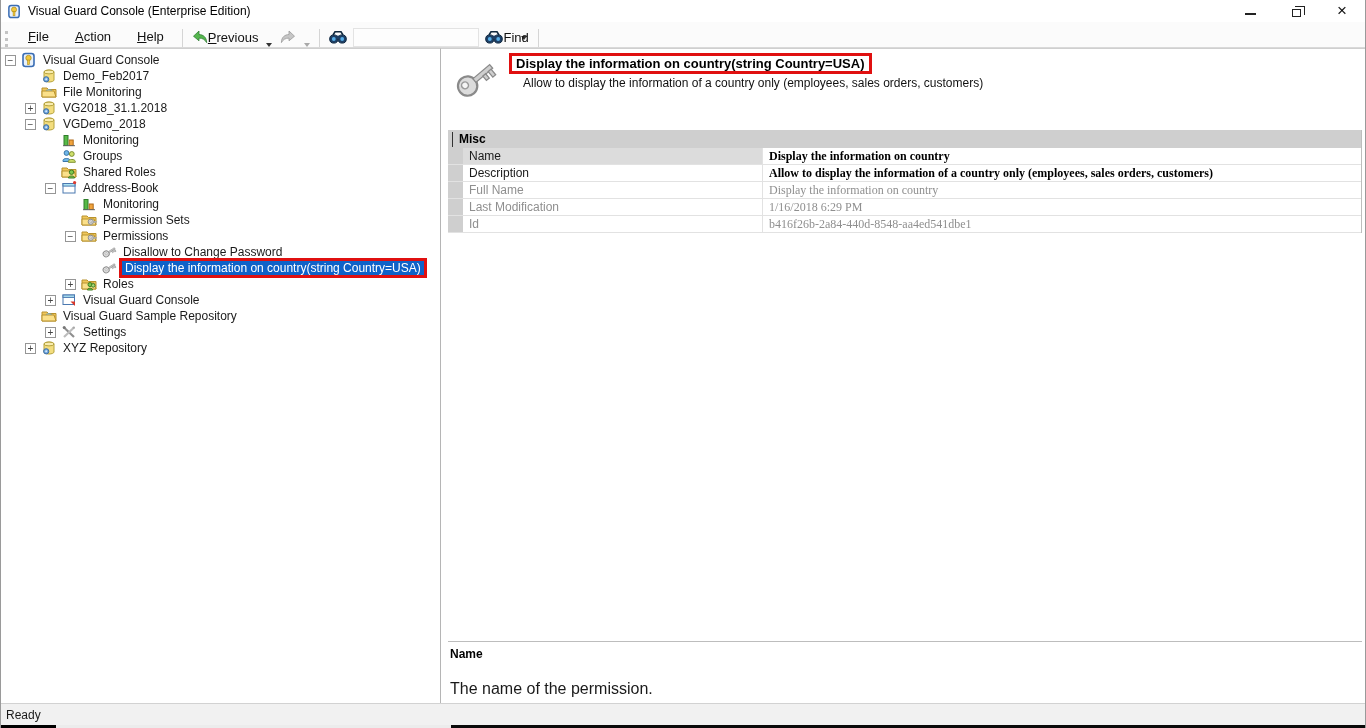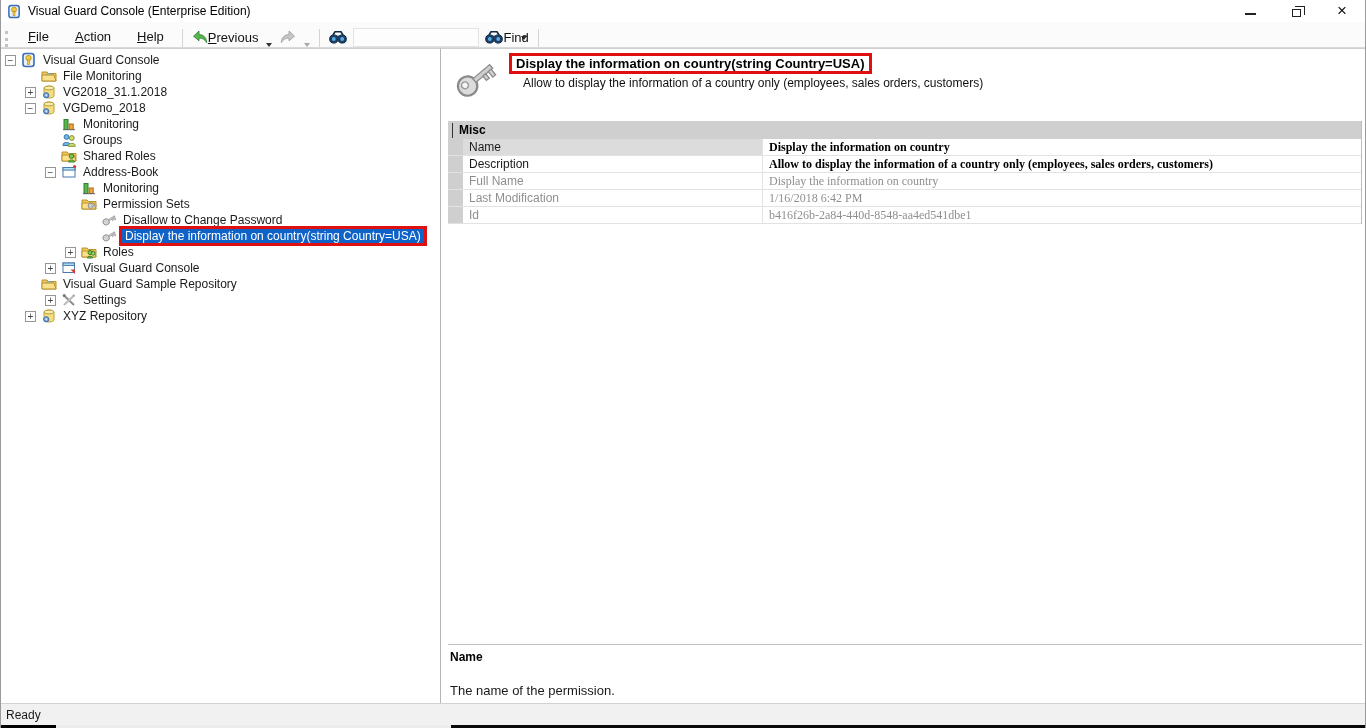--- a/index.html
+++ b/index.html
@@ -56,39 +56,39 @@
 
   
   .right-panel { flex:1 1 auto; display:flex; flex-direction:column; background:#fff; border-top:1px solid #cfcfcf; min-width:0; }
   .detail-header { flex:0 0 64px; display:flex; padding:4px 0 0 10px; }
   .big-key { width:50px; height:52px; margin-right:8px; }
   .dh-text { padding-top:0px; }
   .dh-title { display:inline-block; border:3px solid var(--annotation-red,#e01010); padding:0 4px;
     font-weight:bold; font-size:13px; color:#000; }
   .dh-sub { font-size:12px; color:#111; margin:2px 0 0 14px; }
 
-  .pgrid { margin:8px 3px 0 7px; border-right:1px solid #bdbdbd; font-size:12px; }
+  .pgrid { margin:17px 3px 0 7px; border-right:1px solid #bdbdbd; font-size:12px; }
   .pg-cat { height:18px; background:#cfcfcf; display:flex; align-items:center; }
   .pg-cat-label { font-weight:bold; color:#000; padding-left:6px; }
   .chev { width:7px; height:7px; border-right:1.6px solid #333; border-bottom:1.6px solid #333;
     transform:rotate(45deg); margin:-3px 0 0 4px; }
   .pg-row { height:17px; display:grid; grid-template-columns:15px 300px 1fr; border-bottom:1px solid #e2e2e2; }
   .pg-gutter { background:#cfcfcf; }
   .pg-label { padding:1px 0 0 6px; border-right:1px solid #e2e2e2; background:#fff; overflow:hidden; white-space:nowrap; }
   .pg-value { padding:1px 0 0 6px; background:#fff; overflow:hidden; white-space:nowrap;font-family:Liberation Serif, serif; }
   .pg-row.rsel .pg-label { background:#dcdcdc; }
   .pg-row.editable .pg-label { color:#1a1a1a; }
   .pg-row.readonly .pg-label { color:#8f8f8f; }
   .pg-row.boldval .pg-value { font-weight:bold; color:#000; }
   .pg-row.readonly .pg-value { color:#8f8f8f; }
 
   .detail-filler { flex:1 1 auto; }
   .help-panel { flex:0 0 58px; border-top:1px solid #bdbdbd; margin:0 3px 0 7px; padding:5px 2px; }
   .help-title { font-weight:bold; font-size:12px; color:#000; }
-  .help-text { font-size:13px; color:#1a1a1a; margin-top:19px; }
+  .help-text { font-size:16px; color:#1a1a1a; margin-top:19px; }
 
   
   .statusbar { height:22px; flex:0 0 22px; background:#f1f1f1; border-top:1px solid #d2d2d2;
     display:flex; align-items:center; font-size:12px; padding-left:5px; }
   .bottom-strip { height:3px; flex:0 0 3px;
     background:linear-gradient(to right,#000 0,#000 55px,#ececec 55px,#ececec 450px,#0a0a0a 450px,#0a0a0a 100%); }
 </style>
 </head>
 <body>
 
@@ -175,56 +175,68 @@
         <span class="ticon">
             <svg viewBox="0 0 16 16">
               <rect x="2" y="1.5" width="11" height="13" rx="2.5" fill="#e8f1fb" stroke="#3a6db4" stroke-width="1.6"></rect>
               <circle cx="7.5" cy="6" r="2.7" fill="#f2c83c" stroke="#b08f1f" stroke-width="0.8"></circle>
               <rect x="6.5" y="8" width="2" height="4.6" fill="#f2c83c" stroke="#b08f1f" stroke-width="0.6"></rect>
             </svg>
           </span>
         <span class="tlabel">Visual Guard Console</span>
       </div>
 
-
-      <div class="trow" style="padding-left:24px">
-        <span class="exp none"></span>
-        <span class="ticon">
-            <svg viewBox="0 0 16 16">
-              <path d="M1 4 L6 4 L7.5 5.5 L15 5.5 L15 13 L1 13 Z" fill="#f0c75a" stroke="#b8922e"></path>
-              <ellipse cx="8" cy="8" rx="3.5" ry="2.3" fill="#bfe3f2" stroke="#6aa6c4"></ellipse>
-              <path d="M1 7 L13 7 L15 13 L1 13 Z" fill="#fbe08a" stroke="#b8922e"></path>
-            </svg>
-          </span>
-        <span class="tlabel">File Monitoring</span>
-      </div>
-
-      <div class="trow" style="padding-left:24px">
-        <span class="exp plus"></span>
+      <div class="trow" style="padding-left:24px">
+        <span class="exp none"></span>
         <span class="ticon">
             <svg viewBox="0 0 16 16">
               <path d="M3 4 C3 2.9 5.2 2 8 2 C10.8 2 13 2.9 13 4 L13 12 C13 13.1 10.8 14 8 14 C5.2 14 3 13.1 3 12 Z" fill="#f3dd7e" stroke="#b5a23c"></path>
               <ellipse cx="8" cy="4" rx="5" ry="1.9" fill="#f9ecae" stroke="#b5a23c"></ellipse>
               <circle cx="5.2" cy="11.3" r="2.6" fill="#74a9e0" stroke="#3c6ea5"></circle>
               <circle cx="5.2" cy="11.3" r="1" fill="#d6e8f8"></circle>
             </svg>
           </span>
-        <span class="tlabel">VG2018_31.1.2018</span>
-      </div>
-
-      <div class="trow" style="padding-left:24px">
-        <span class="exp minus"></span>
+        <span class="tlabel">Demo_Feb2017</span>
+      </div>
+
+      <div class="trow" style="padding-left:24px">
+        <span class="exp none"></span>
+        <span class="ticon">
+            <svg viewBox="0 0 16 16">
+              <path d="M1 4 L6 4 L7.5 5.5 L15 5.5 L15 13 L1 13 Z" fill="#f0c75a" stroke="#b8922e"></path>
+              <ellipse cx="8" cy="8" rx="3.5" ry="2.3" fill="#bfe3f2" stroke="#6aa6c4"></ellipse>
+              <path d="M1 7 L13 7 L15 13 L1 13 Z" fill="#fbe08a" stroke="#b8922e"></path>
+            </svg>
+          </span>
+        <span class="tlabel">File Monitoring</span>
+      </div>
+
+      <div class="trow" style="padding-left:24px">
+        <span class="exp plus"></span>
         <span class="ticon">
             <svg viewBox="0 0 16 16">
               <path d="M3 4 C3 2.9 5.2 2 8 2 C10.8 2 13 2.9 13 4 L13 12 C13 13.1 10.8 14 8 14 C5.2 14 3 13.1 3 12 Z" fill="#f3dd7e" stroke="#b5a23c"></path>
               <ellipse cx="8" cy="4" rx="5" ry="1.9" fill="#f9ecae" stroke="#b5a23c"></ellipse>
               <circle cx="5.2" cy="11.3" r="2.6" fill="#74a9e0" stroke="#3c6ea5"></circle>
               <circle cx="5.2" cy="11.3" r="1" fill="#d6e8f8"></circle>
             </svg>
           </span>
+        <span class="tlabel">VG2018_31.1.2018</span>
+      </div>
+
+      <div class="trow" style="padding-left:24px">
+        <span class="exp minus"></span>
+        <span class="ticon">
+            <svg viewBox="0 0 16 16">
+              <path d="M3 4 C3 2.9 5.2 2 8 2 C10.8 2 13 2.9 13 4 L13 12 C13 13.1 10.8 14 8 14 C5.2 14 3 13.1 3 12 Z" fill="#f3dd7e" stroke="#b5a23c"></path>
+              <ellipse cx="8" cy="4" rx="5" ry="1.9" fill="#f9ecae" stroke="#b5a23c"></ellipse>
+              <circle cx="5.2" cy="11.3" r="2.6" fill="#74a9e0" stroke="#3c6ea5"></circle>
+              <circle cx="5.2" cy="11.3" r="1" fill="#d6e8f8"></circle>
+            </svg>
+          </span>
         <span class="tlabel">VGDemo_2018</span>
       </div>
 
       <div class="trow" style="padding-left:44px">
         <span class="exp none"></span>
         <span class="ticon">
             <svg viewBox="0 0 16 16">
               <rect x="3" y="3.5" width="4" height="10" fill="#57b947" stroke="#2f7d2a"></rect>
               <rect x="8.2" y="8" width="4" height="5.5" fill="#f0a33c" stroke="#b06a1a"></rect>
               <line x1="2" y1="13.7" x2="14" y2="13.7" stroke="#666"></line>
@@ -291,20 +303,33 @@
               <path d="M1 4 L6 4 L7.5 5.5 L15 5.5 L15 13 L1 13 Z" fill="#f0c75a" stroke="#b8922e"></path>
               <path d="M1 7 L13 7 L15 13 L1 13 Z" fill="#fbe08a" stroke="#b8922e"></path>
               <circle cx="9.8" cy="9.8" r="2.6" fill="#e3e3e3" stroke="#8a8a8a"></circle>
               <circle cx="9.8" cy="9.8" r="1" fill="#fff" stroke="#8a8a8a" stroke-width="0.6"></circle>
               <rect x="12" y="9.2" width="3.4" height="1.3" fill="#cdcdcd" stroke="#8a8a8a" stroke-width="0.4"></rect>
             </svg>
           </span>
         <span class="tlabel">Permission Sets</span>
       </div>
 
+      <div class="trow" style="padding-left:64px">
+        <span class="exp minus"></span>
+        <span class="ticon">
+            <svg viewBox="0 0 16 16">
+              <path d="M1 4 L6 4 L7.5 5.5 L15 5.5 L15 13 L1 13 Z" fill="#f0c75a" stroke="#b8922e"></path>
+              <path d="M1 7 L13 7 L15 13 L1 13 Z" fill="#fbe08a" stroke="#b8922e"></path>
+              <circle cx="9.8" cy="9.8" r="2.6" fill="#e3e3e3" stroke="#8a8a8a"></circle>
+              <circle cx="9.8" cy="9.8" r="1" fill="#fff" stroke="#8a8a8a" stroke-width="0.6"></circle>
+              <rect x="12" y="9.2" width="3.4" height="1.3" fill="#cdcdcd" stroke="#8a8a8a" stroke-width="0.4"></rect>
+            </svg>
+          </span>
+        <span class="tlabel">Permissions</span>
+      </div>
 
       <div class="trow" style="padding-left:84px">
         <span class="exp none"></span>
         <span class="ticon">
             <svg viewBox="0 0 16 16">
               <g transform="rotate(-33 8 8)">
                 <circle cx="4.6" cy="8" r="3" fill="#e3e3e3" stroke="#8a8a8a"></circle>
                 <circle cx="4.6" cy="8" r="1.1" fill="#fff" stroke="#9a9a9a" stroke-width="0.6"></circle>
                 <rect x="7.4" y="7.3" width="7.4" height="1.5" fill="#cdcdcd" stroke="#8a8a8a" stroke-width="0.5"></rect>
                 <rect x="10.6" y="8.6" width="1.3" height="2" fill="#cdcdcd" stroke="#8a8a8a" stroke-width="0.5"></rect>
@@ -433,21 +458,21 @@
           <span class="pg-value">Allow to display the information of a country only (employees, sales orders, customers)</span>
         </div>
         <div class="pg-row readonly">
           <span class="pg-gutter"></span>
           <span class="pg-label">Full Name</span>
           <span class="pg-value">Display the information on country</span>
         </div>
         <div class="pg-row readonly">
           <span class="pg-gutter"></span>
           <span class="pg-label">Last Modification</span>
-          <span class="pg-value">1/16/2018 6:42 PM</span>
+          <span class="pg-value">1/16/2018 6:29 PM</span>
         </div>
         <div class="pg-row readonly">
           <span class="pg-gutter"></span>
           <span class="pg-label">Id</span>
           <span class="pg-value">b416f26b-2a84-440d-8548-aa4ed541dbe1</span>
         </div>
       </div>
 
       <div class="detail-filler"></div>
 

